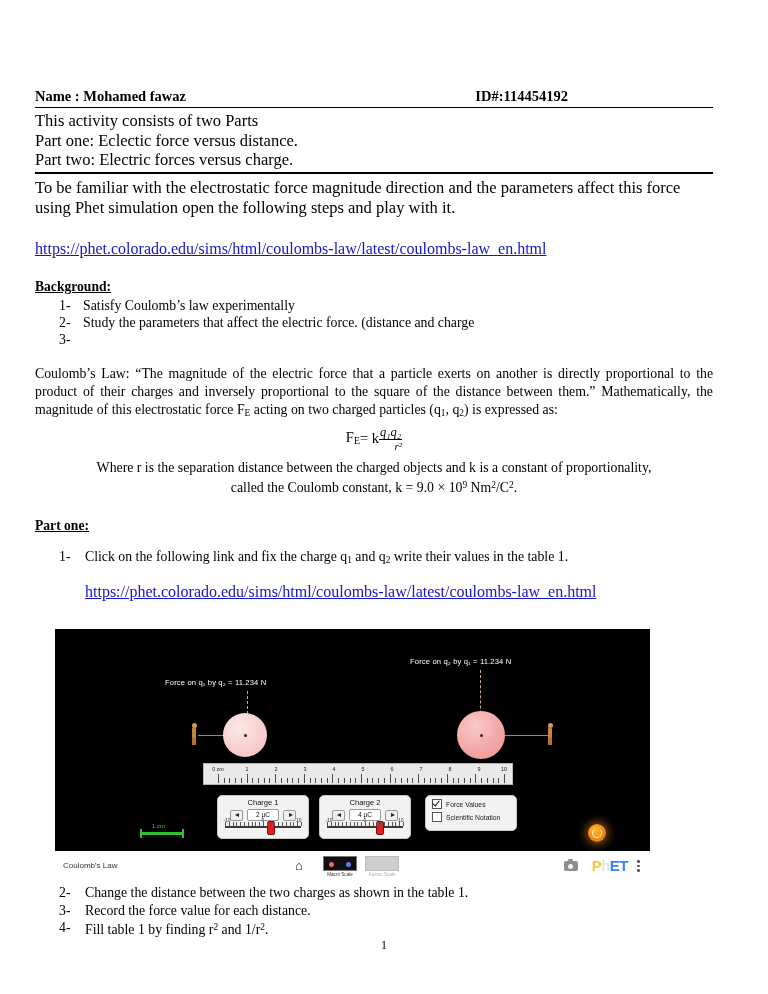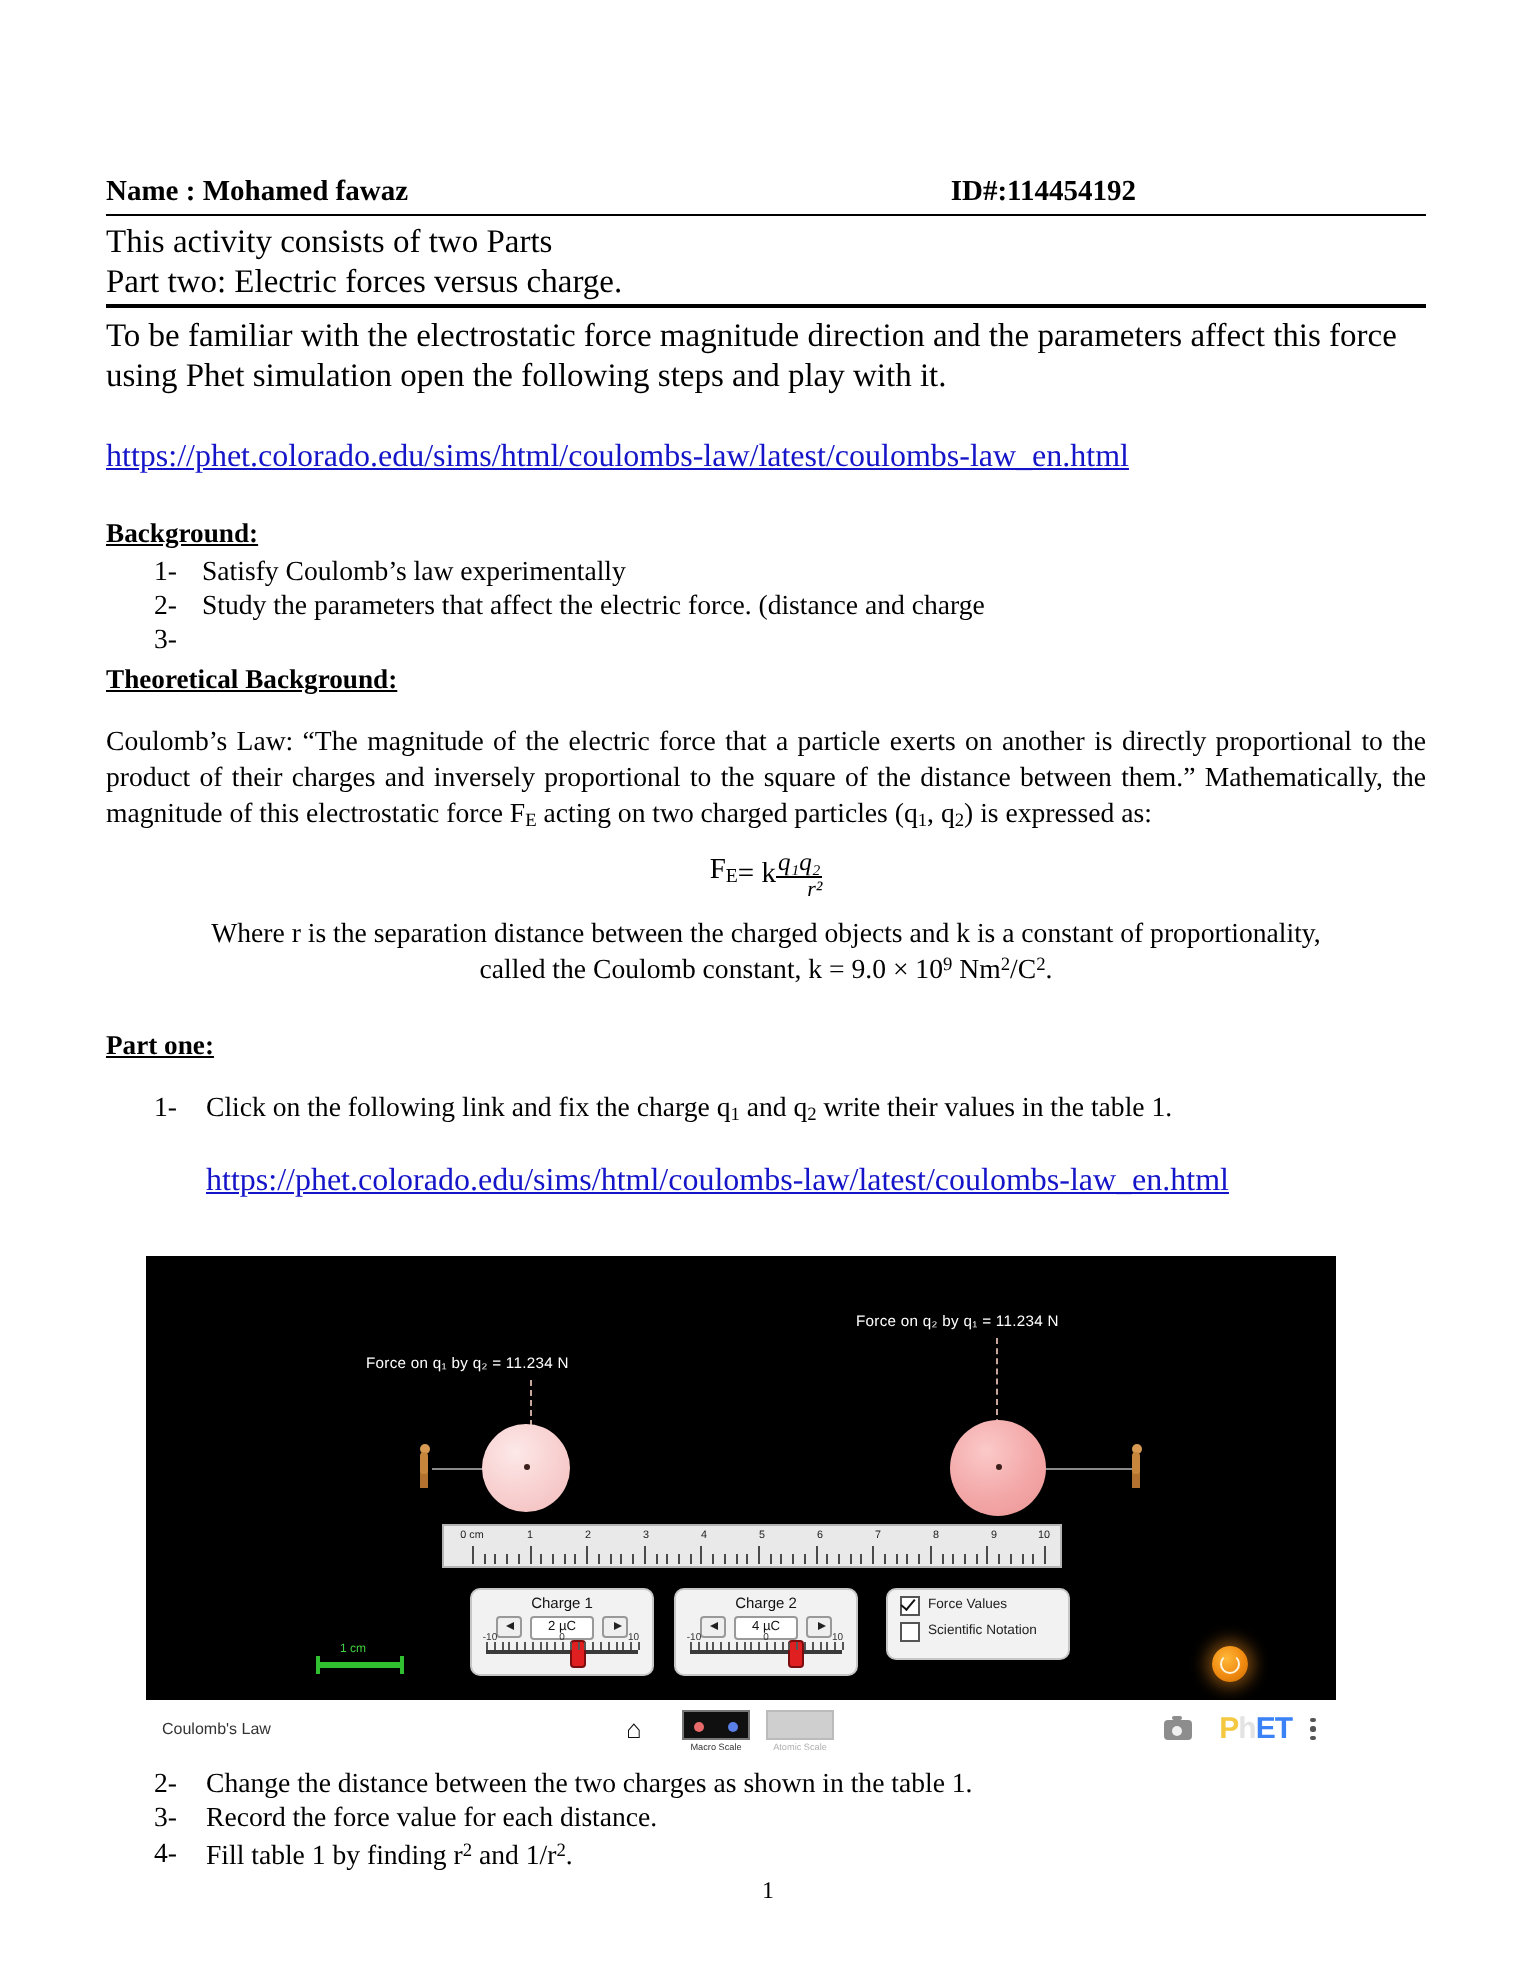--- a/index.html
+++ b/index.html
@@ -14,21 +14,21 @@
     color: #000000;
     position: relative;
     overflow: hidden;
   }
   .page {
     position: absolute;
     left: 0; top: 0;
     width: 768px;
     height: 994px;
     box-sizing: border-box;
-    padding: 88px 55px 0 53px;
+    padding: 88px 55px 0 35px;
   }
 
   
   .hdr-row {
     display: flex;
     font-weight: bold;
     font-size: 14.5px;
     line-height: 17px;
     padding-bottom: 2px;
   }
@@ -503,20 +503,21 @@
 
   <div class="hdr-row">
     <div class="hdr-name">Name : Mohamed fawaz</div>
     <div class="hdr-spacer"></div>
     <div class="hdr-id">ID#:114454192</div>
   </div>
   <div class="rule-thin"></div>
 
   <div class="block-parts">
     <div>This activity consists of two Parts</div>
+    <div>Part one: Eclectic force versus distance.</div>
     <div>Part two: Electric forces versus charge.</div>
   </div>
   <div class="rule-thick"></div>
 
   <div class="block-intro">To be familiar with the electrostatic force magnitude direction and the parameters affect this force using Phet simulation open the following steps and play with it.</div>
 
   <div class="link-para">
     <a class="link" href="#">https://phet.colorado.edu/sims/html/coulombs-law/latest/coulombs-law_en.html</a>
   </div>
 
@@ -532,21 +533,20 @@
       <span class="num">2-</span>
       <span>Study the parameters that affect the electric force. (distance and charge</span>
     </li>
     <li>
       <span class="num">3-</span>
     </li>
   </ol>
 
   <div class="sp-20"></div>
 
-  <div class="section-head">Theoretical Background:</div>
 
   <div class="sp-14"></div>
 
   <p class="justified"><span>Coulomb’s Law: “The magnitude of the electric force that a particle exerts on another is directly proportional to the product of their charges and inversely proportional to the square of the distance between them.” Mathematically, the magnitude of this electrostatic force F</span><sub>E</sub><span> acting on two charged particles (q</span><sub>1</sub><span>, q</span><sub>2</sub><span>) is expressed as:</span></p>
 
   <div class="equation">
     <span class="eq-inline eq-lhs"><span>F</span><sub>E</sub></span><span class="eq-inline eq-lhs">= k</span><span class="frac"><span class="numer">q₁q₂</span><span class="denom">r²</span></span>
   </div>
 
   <div class="centered-note">Where r is the separation distance between the charged objects and k is a constant of proportionality,</div>

